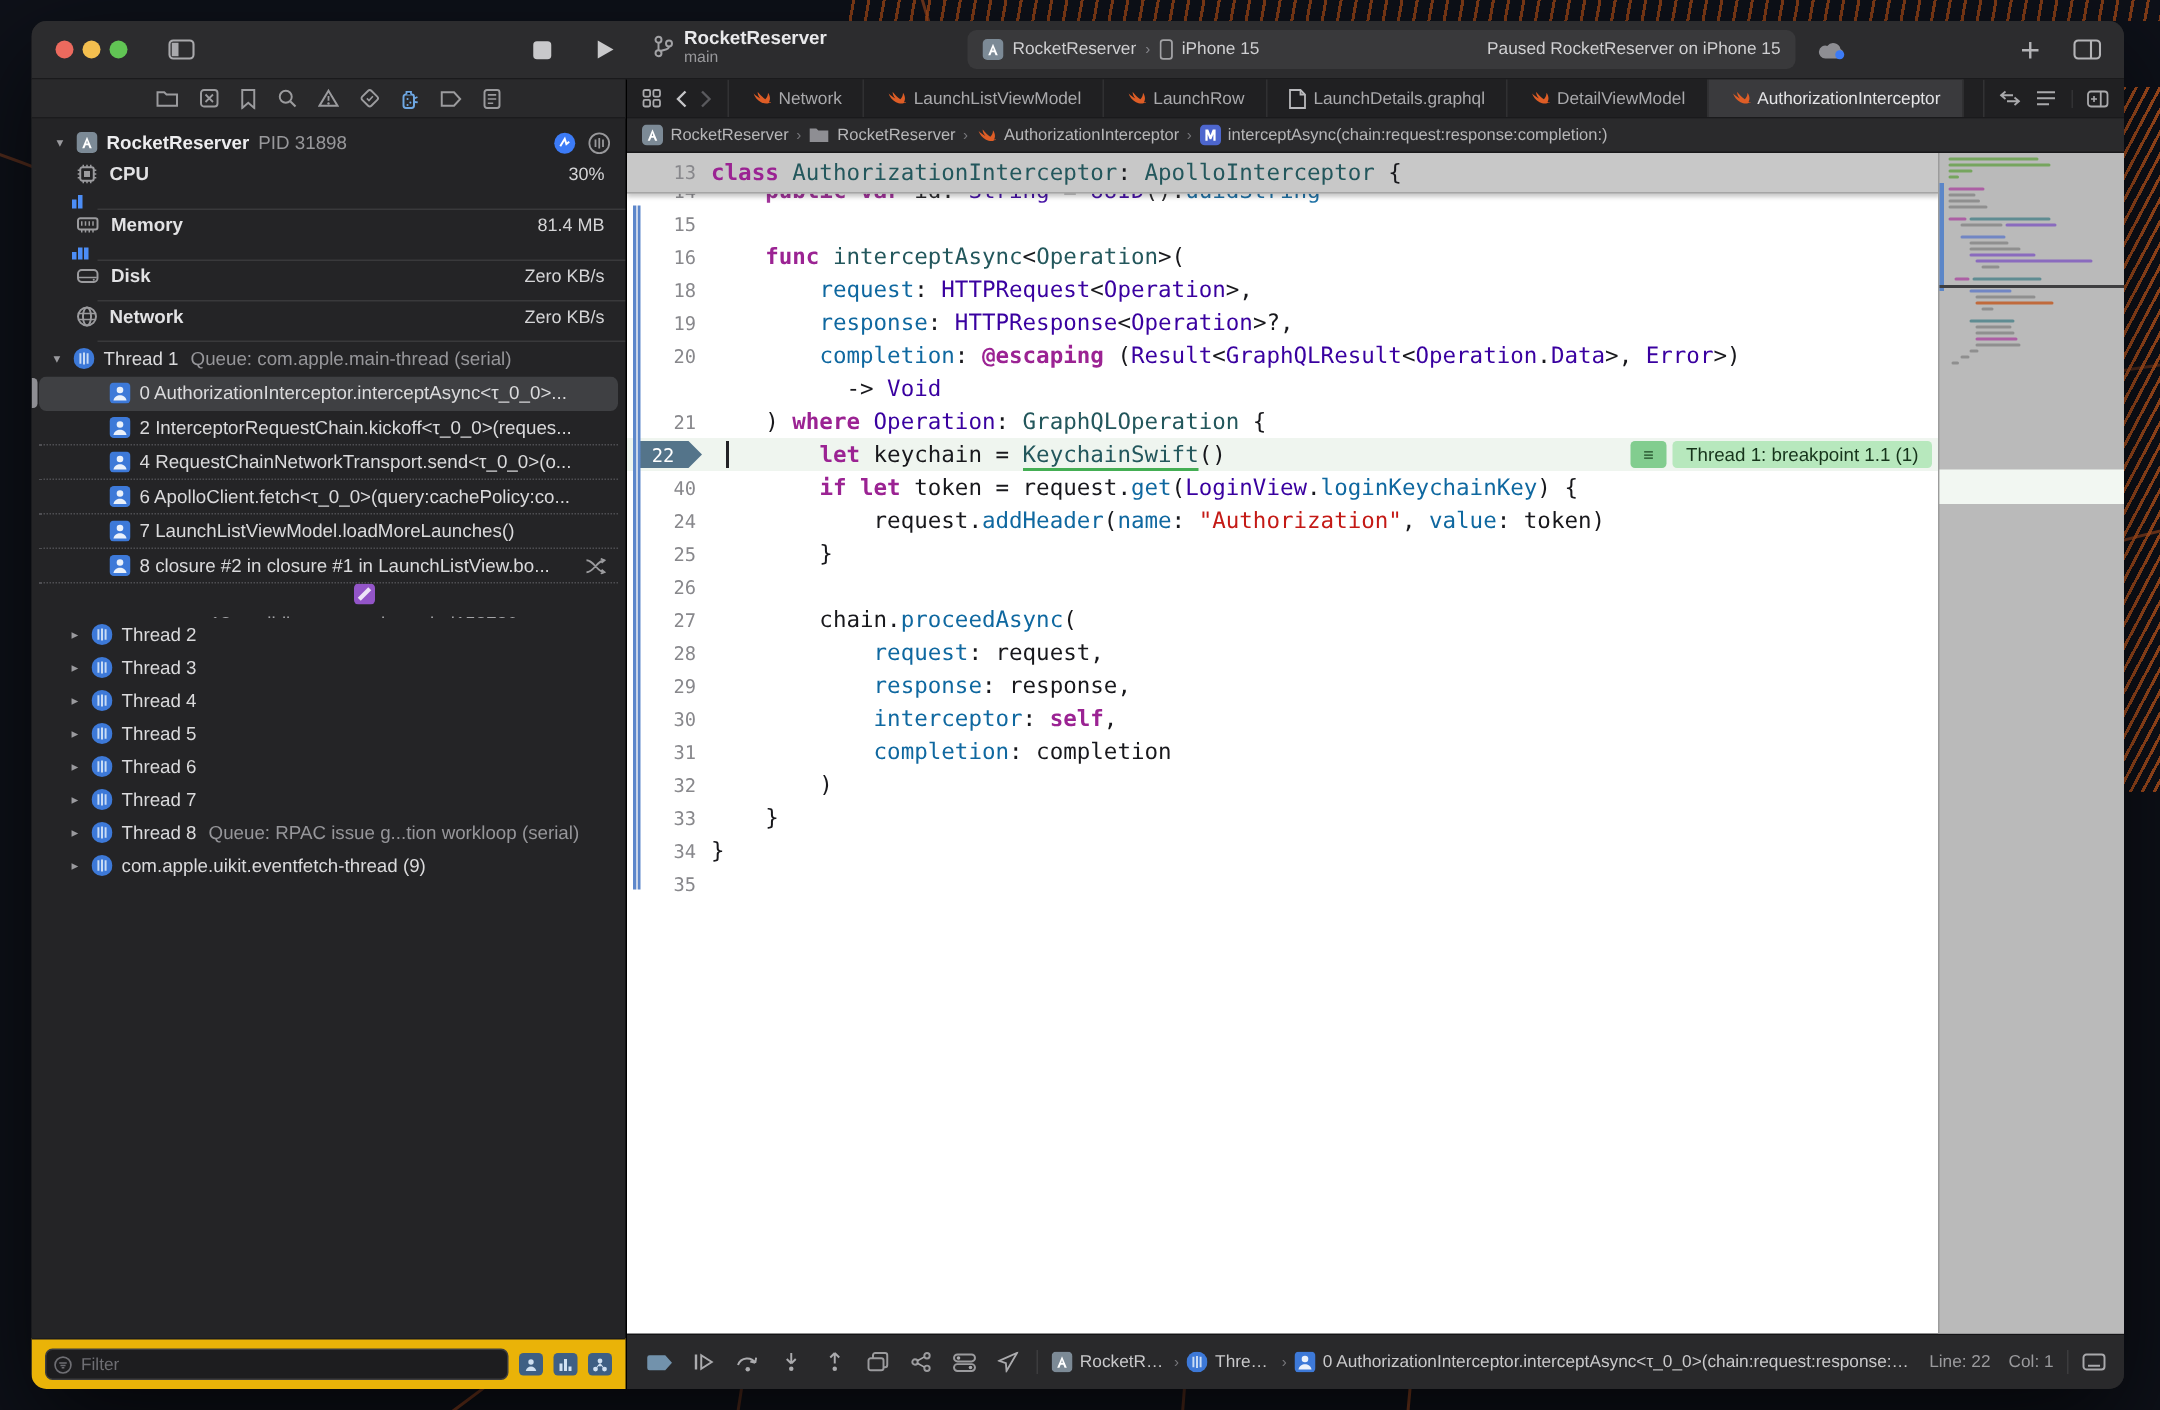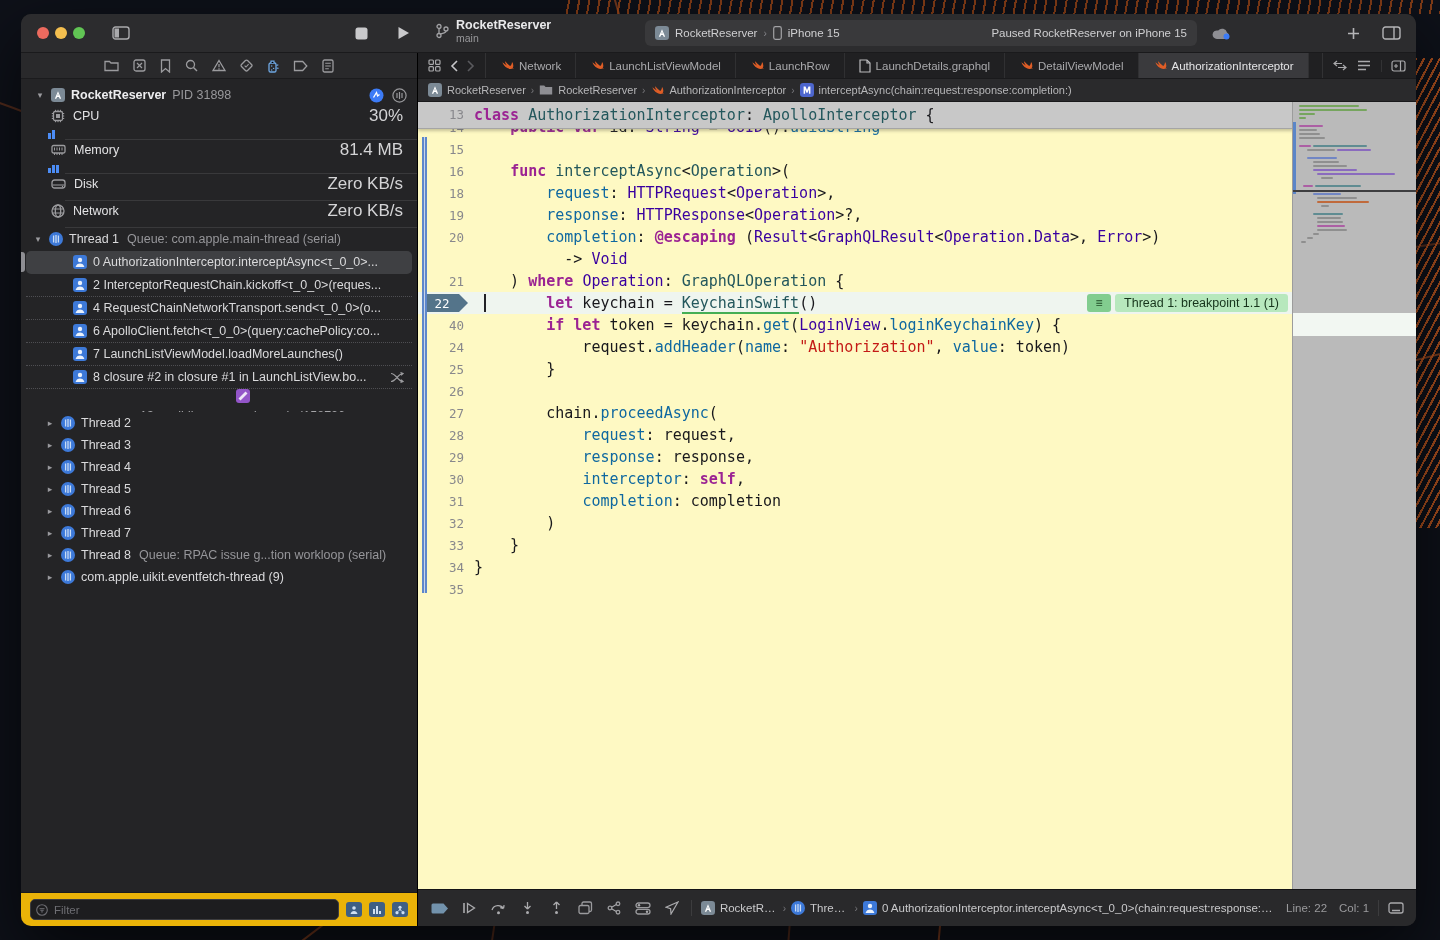--- a/index.html
+++ b/index.html
@@ -32,22 +32,22 @@
   
   .main{flex:1;display:flex;min-height:0;}
   .nav{width:396px;flex:none;background:#242426;border-right:1px solid #000;display:flex;flex-direction:column;position:relative;}
   .strip{height:25px;flex:none;background:#29292B;border-bottom:1px solid #1B1B1D;
     display:flex;align-items:center;justify-content:center;gap:14px;}
   .tree{flex:1;overflow:hidden;padding-top:5px;color:#DADADC;font-size:12.5px;position:relative;}
   .procrow{display:flex;align-items:center;height:22px;padding:0 10px 0 14px;gap:6px;}
   .procrow .pn{font-weight:bold;color:#EDEDEF;}
   .procrow .pid{color:#98989B;}
   .grow{display:flex;align-items:center;height:20px;padding:0 14px 0 30px;gap:8px;}
-  .grow .gl{color:#E2E2E4;}
-  .grow .gv{margin-left:auto;color:#D4D4D6;font-size:17px;}
+  .grow .gl{color:#E2E2E4;font-weight:bold;}
+  .grow .gv{margin-left:auto;color:#D4D4D6;font-size:12px;}
   .gchart{height:13px;padding-left:27px;display:flex;align-items:flex-end;gap:1px;}
   .gchart i{display:block;width:3px;background:#4C8DF6;}
   .gsep{height:1px;background:#39393B;margin-left:44px;}
   .throw{display:flex;align-items:center;height:22px;padding-left:24px;gap:6px;}
   .throw .q{color:#96969A;margin-left:2px;}
   .disc{color:#9A9A9E;font-size:9px;width:10px;flex:none;text-align:center;}
   .frames{margin-top:1px;}
   .frow{display:flex;align-items:center;height:23px;margin:0 5px;padding-left:47px;gap:6px;
     border-bottom:1px dotted #4E4E52;box-sizing:border-box;white-space:nowrap;overflow:hidden;}
   .frow:last-child{border-bottom:none;flex-direction:column;}
@@ -71,21 +71,21 @@
   .tsbtns{display:flex;align-items:center;gap:9px;padding:0 10px;border-right:1px solid #323234;}
   .tabs{display:flex;flex:1;min-width:0;}
   .tab{display:flex;align-items:center;gap:5px;padding:0 14px;border-right:1px solid #303032;
     white-space:nowrap;position:relative;}
   .tab.active{background:#3A3A3D;color:#E4E4E6;}
   .tsr{display:flex;align-items:center;gap:10px;padding:0 10px;border-left:1px solid #323234;}
   .jumpbar{height:22px;flex:none;background:#2A2A2C;border-bottom:1px solid #19191B;
     display:flex;align-items:center;gap:5px;padding:0 10px;font-size:11px;color:#B6B6B8;white-space:nowrap;overflow:hidden;}
   .jumpbar .sep{color:#76767A;font-size:10px;}
   
-  .codewrap{flex:1;position:relative;background:#fef9c3;overflow:hidden;
+  .codewrap{flex:1;position:relative;background:#ffffff;overflow:hidden;
     font-family:"DejaVu Sans Mono","Liberation Mono",monospace;font-size:15px;}
   .rows{position:absolute;left:0;top:0;right:123px;}
   .crow{height:22px;display:flex;align-items:center;position:relative;}
   .gut{width:56px;flex:none;text-align:right;padding-right:10px;box-sizing:border-box;
     color:#88888C;font-size:12.5px;font-family:"DejaVu Sans Mono",monospace;}
   .src{white-space:pre;color:#18181C;}
   .sticky{height:26px;background:#C8C8C8;border-bottom:1px solid #A5A5A5;
     box-shadow:0 2px 3px rgba(0,0,0,.22);position:relative;z-index:3;}
   .clip14{height:9px;overflow:hidden;position:relative;opacity:.92;}
   .clip14 .crow{margin-top:-13px;}
@@ -745,21 +745,21 @@
               <span class="gut"><span class="bptag">22</span></span>
               <span class="src"><span class="tk-p">        </span><span class="tk-k">let</span><span class="tk-p"> keychain = </span><span class="tk-u">KeychainSwift</span><span class="tk-p">()</span></span>
               <span class="caret"></span>
               <span class="annot">
                 <span class="ham">≡</span>
                 <span class="lbl">Thread 1: breakpoint 1.1 (1)</span>
               </span>
             </div>
             <div class="crow">
               <span class="gut">40</span>
-              <span class="src"><span class="tk-p">        </span><span class="tk-k">if</span><span class="tk-p"> </span><span class="tk-k">let</span><span class="tk-p"> token = keychain.</span><span class="tk-b">get</span><span class="tk-p">(</span><span class="tk-v">LoginView</span><span class="tk-p">.</span><span class="tk-b">loginKeychainKey</span><span class="tk-p">) {</span></span>
+              <span class="src"><span class="tk-p">        </span><span class="tk-k">if</span><span class="tk-p"> </span><span class="tk-k">let</span><span class="tk-p"> token = request.</span><span class="tk-b">get</span><span class="tk-p">(</span><span class="tk-v">LoginView</span><span class="tk-p">.</span><span class="tk-b">loginKeychainKey</span><span class="tk-p">) {</span></span>
             </div>
             <div class="crow">
               <span class="gut">24</span>
               <span class="src"><span class="tk-p">            request.</span><span class="tk-b">addHeader</span><span class="tk-p">(</span><span class="tk-b">name</span><span class="tk-p">: </span><span class="tk-s">"Authorization"</span><span class="tk-p">, </span><span class="tk-b">value</span><span class="tk-p">: token)</span></span>
             </div>
             <div class="crow">
               <span class="gut">25</span>
               <span class="src"><span class="tk-p">        }</span></span>
             </div>
             <div class="crow">

